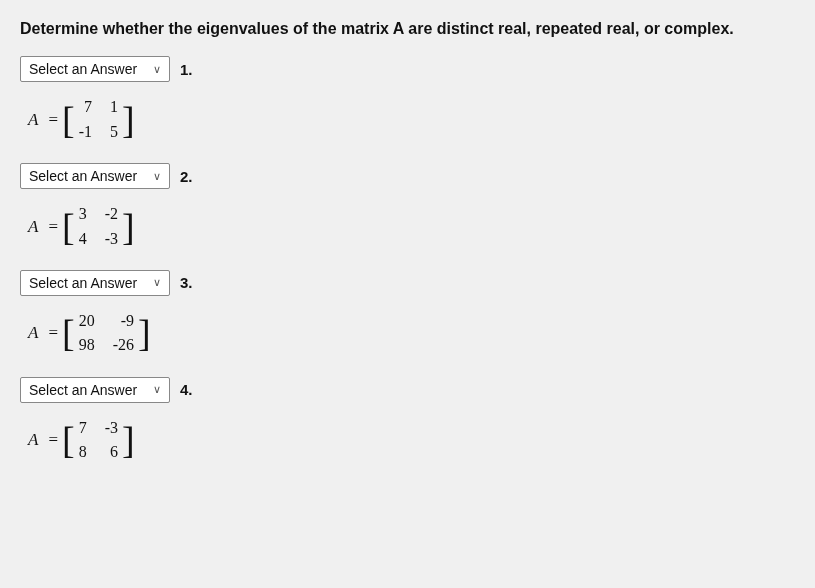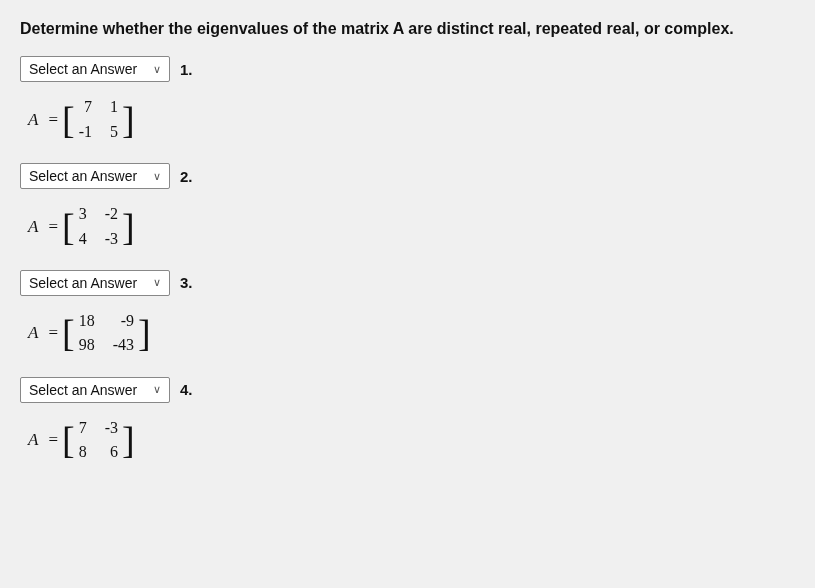--- a/index.html
+++ b/index.html
@@ -135,24 +135,24 @@
         <div class="select-dropdown">
           <span>Select an Answer</span>
           <span class="chevron">∨</span>
         </div>
         <span class="question-number">3.</span>
       </div><div class="matrix-container">
         <span class="matrix-label"><i>A</i></span>
         <span class="eq-sign">=</span>
         <span class="matrix-bracket-left">[</span>
         <div class="matrix-grid">
-          <div class="matrix-cell">18</div>
+          <div class="matrix-cell">20</div>
           <div class="matrix-cell">-9</div>
           <div class="matrix-cell">98</div>
-          <div class="matrix-cell">-43</div>
+          <div class="matrix-cell">-26</div>
         </div>
         <span class="matrix-bracket-right">]</span>
       </div></div>
     <div class="question-block"><div class="answer-row">
         <div class="select-dropdown">
           <span>Select an Answer</span>
           <span class="chevron">∨</span>
         </div>
         <span class="question-number">4.</span>
       </div><div class="matrix-container">

